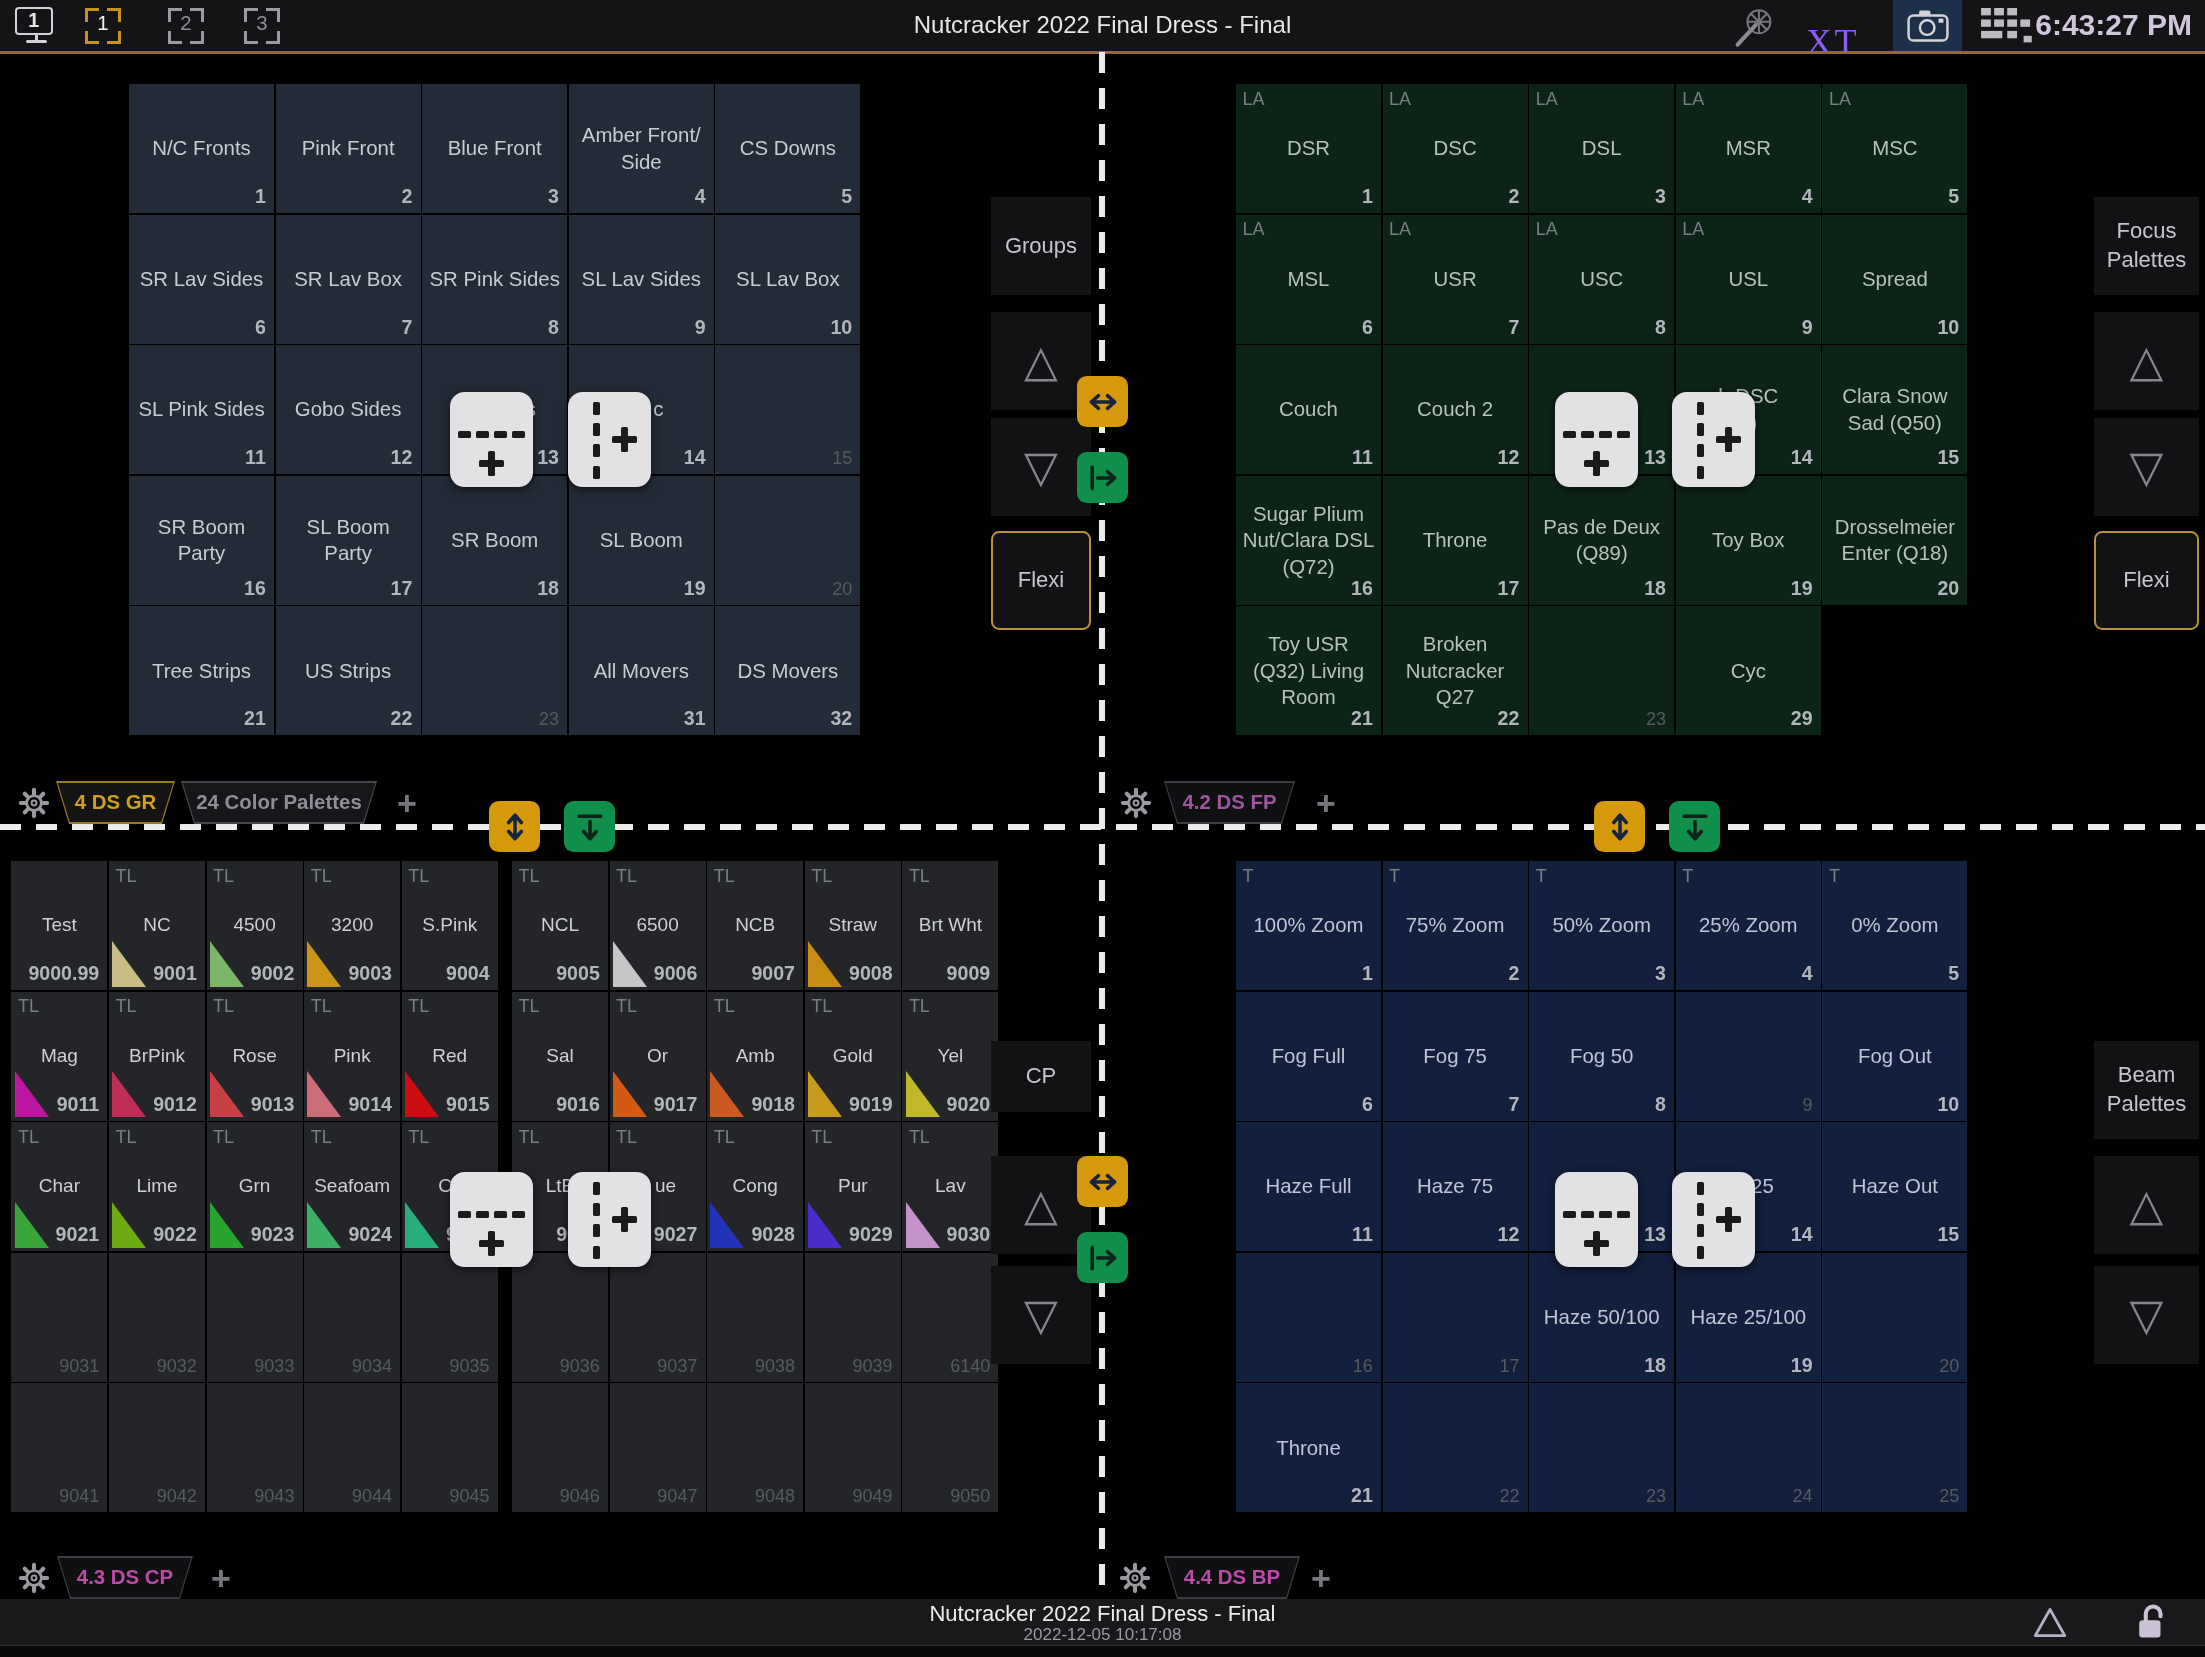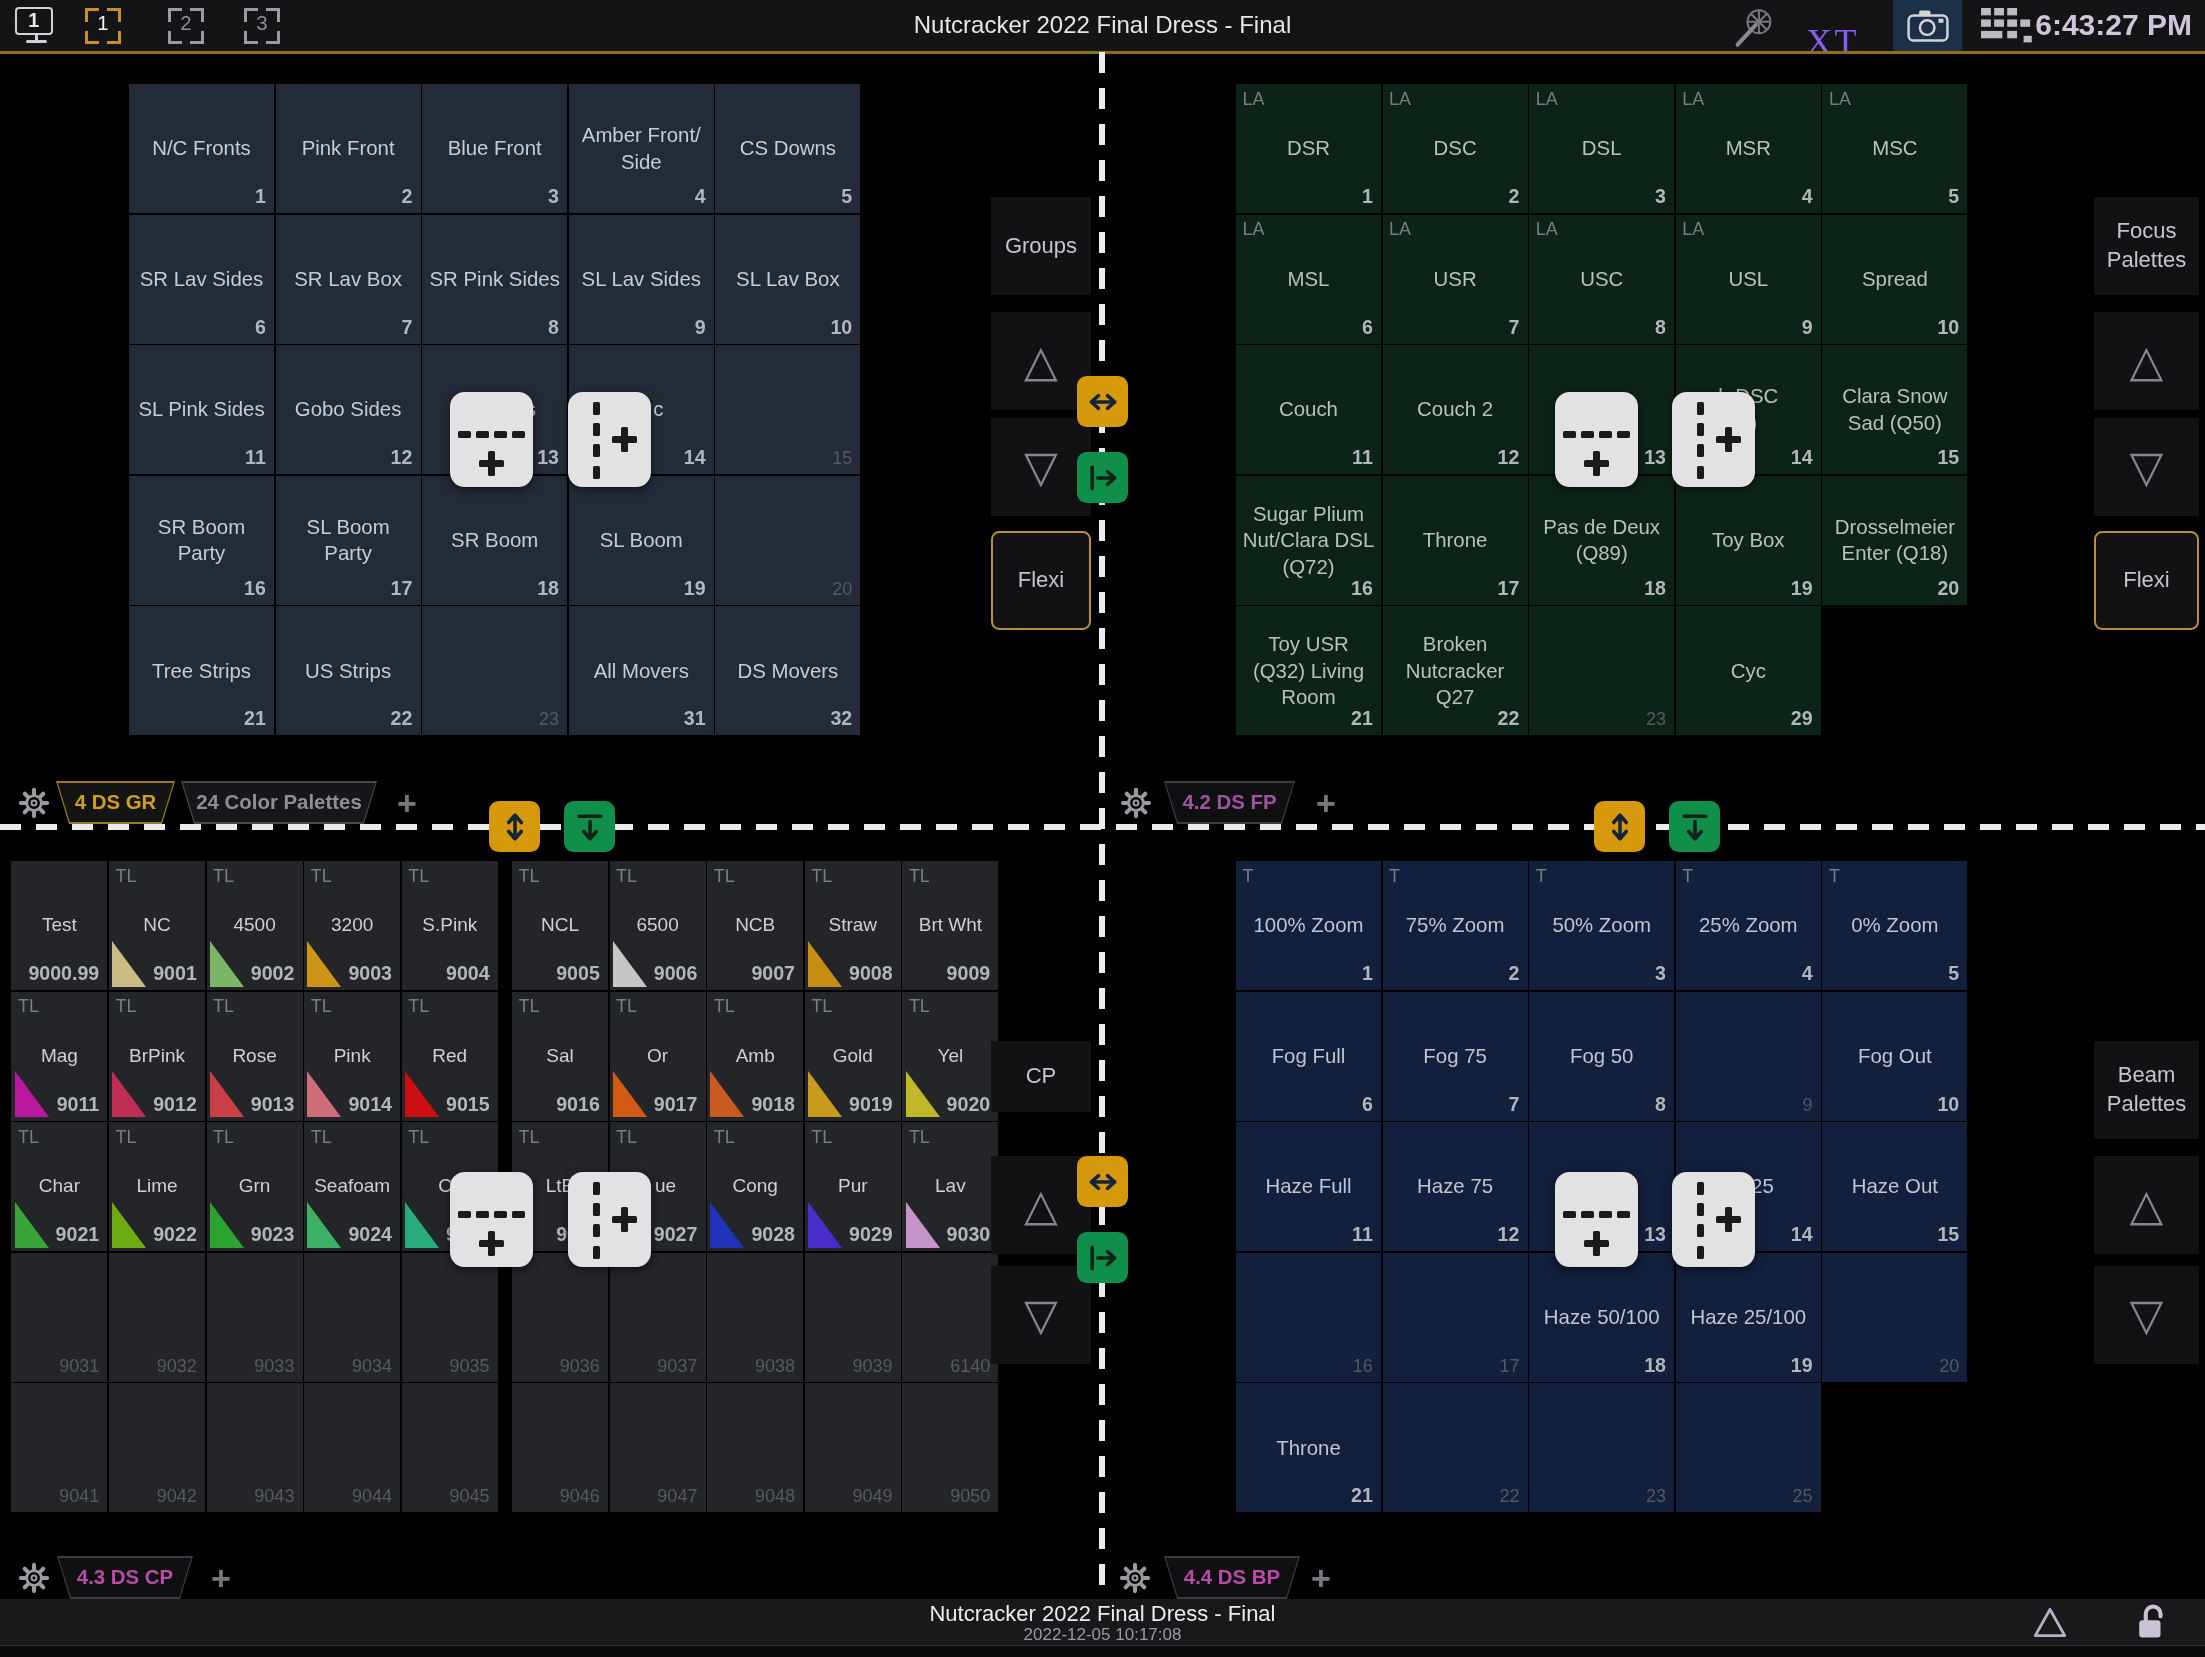--- a/index.html
+++ b/index.html
@@ -706,20 +706,23 @@
         <span class="lab">Throne</span>
         <span class="num">21</span>
       </div>
       <div class="cell">
         <span class="num dim">22</span>
       </div>
       <div class="cell">
         <span class="num dim">23</span>
       </div>
       <div class="cell">
+        <span class="num dim">24</span>
+      </div>
+      <div class="cell">
         <span class="num dim">25</span>
       </div>
     </div>
 
   <div class="side-btn" style="left:991px;top:197px;width:100px;height:98px">Groups</div>
   <div class="side-btn" style="left:991px;top:312px;width:100px;height:98px">
       <span class="tri">△</span>
     </div>
   <div class="side-btn" style="left:991px;top:418px;width:100px;height:98px">
       <span class="tri">▽</span>

